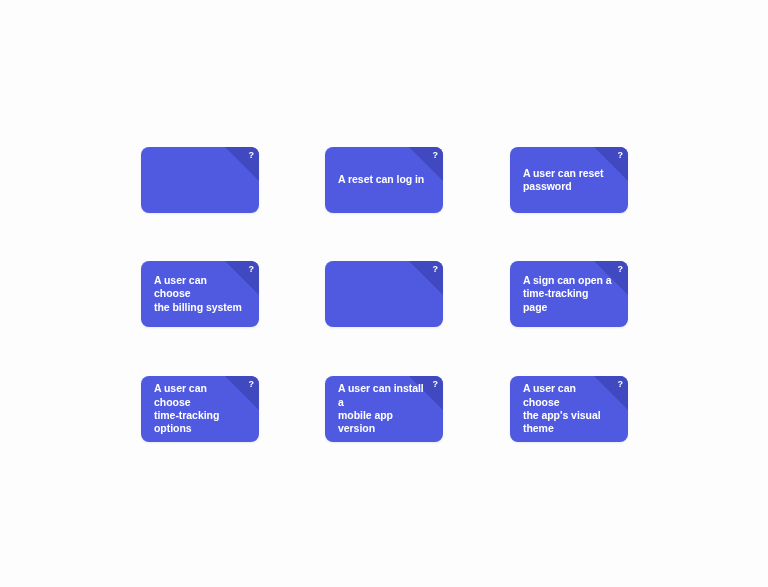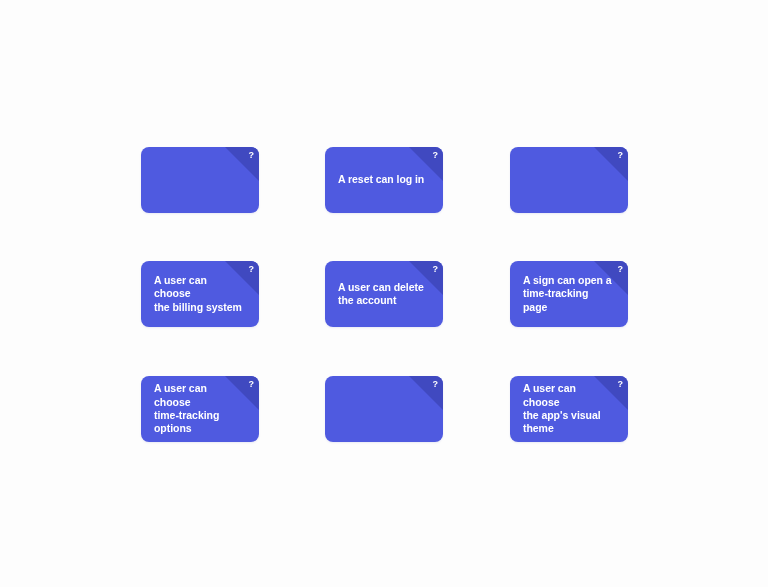--- a/index.html
+++ b/index.html
@@ -113,38 +113,38 @@
       </div>
     <span class="help-badge">?</span>
     <div class="card-text">A reset can log in</div>
   </div>
 
   <div class="card r1 c3">
     <div class="dogear">
         <div class="tri"></div>
       </div>
     <span class="help-badge">?</span>
+    <div class="card-text">A user can reset
+password</div>
   </div>
 
   <div class="card r2 c1">
     <div class="dogear">
         <div class="tri"></div>
       </div>
     <span class="help-badge">?</span>
     <div class="card-text">A user can choose
 the billing system</div>
   </div>
 
   <div class="card r2 c2">
     <div class="dogear">
         <div class="tri"></div>
       </div>
     <span class="help-badge">?</span>
-    <div class="card-text">A user can delete
-the account</div>
   </div>
 
   <div class="card r2 c3">
     <div class="dogear">
         <div class="tri"></div>
       </div>
     <span class="help-badge">?</span>
     <div class="card-text">A sign can open a
 time-tracking
 page</div>
@@ -158,20 +158,22 @@
     <div class="card-text">A user can choose
 time-tracking
 options</div>
   </div>
 
   <div class="card r3 c2">
     <div class="dogear">
         <div class="tri"></div>
       </div>
     <span class="help-badge">?</span>
+    <div class="card-text">A user can install a
+mobile app version</div>
   </div>
 
   <div class="card r3 c3">
     <div class="dogear">
         <div class="tri"></div>
       </div>
     <span class="help-badge">?</span>
     <div class="card-text">A user can choose
 the app's visual
 theme</div>

